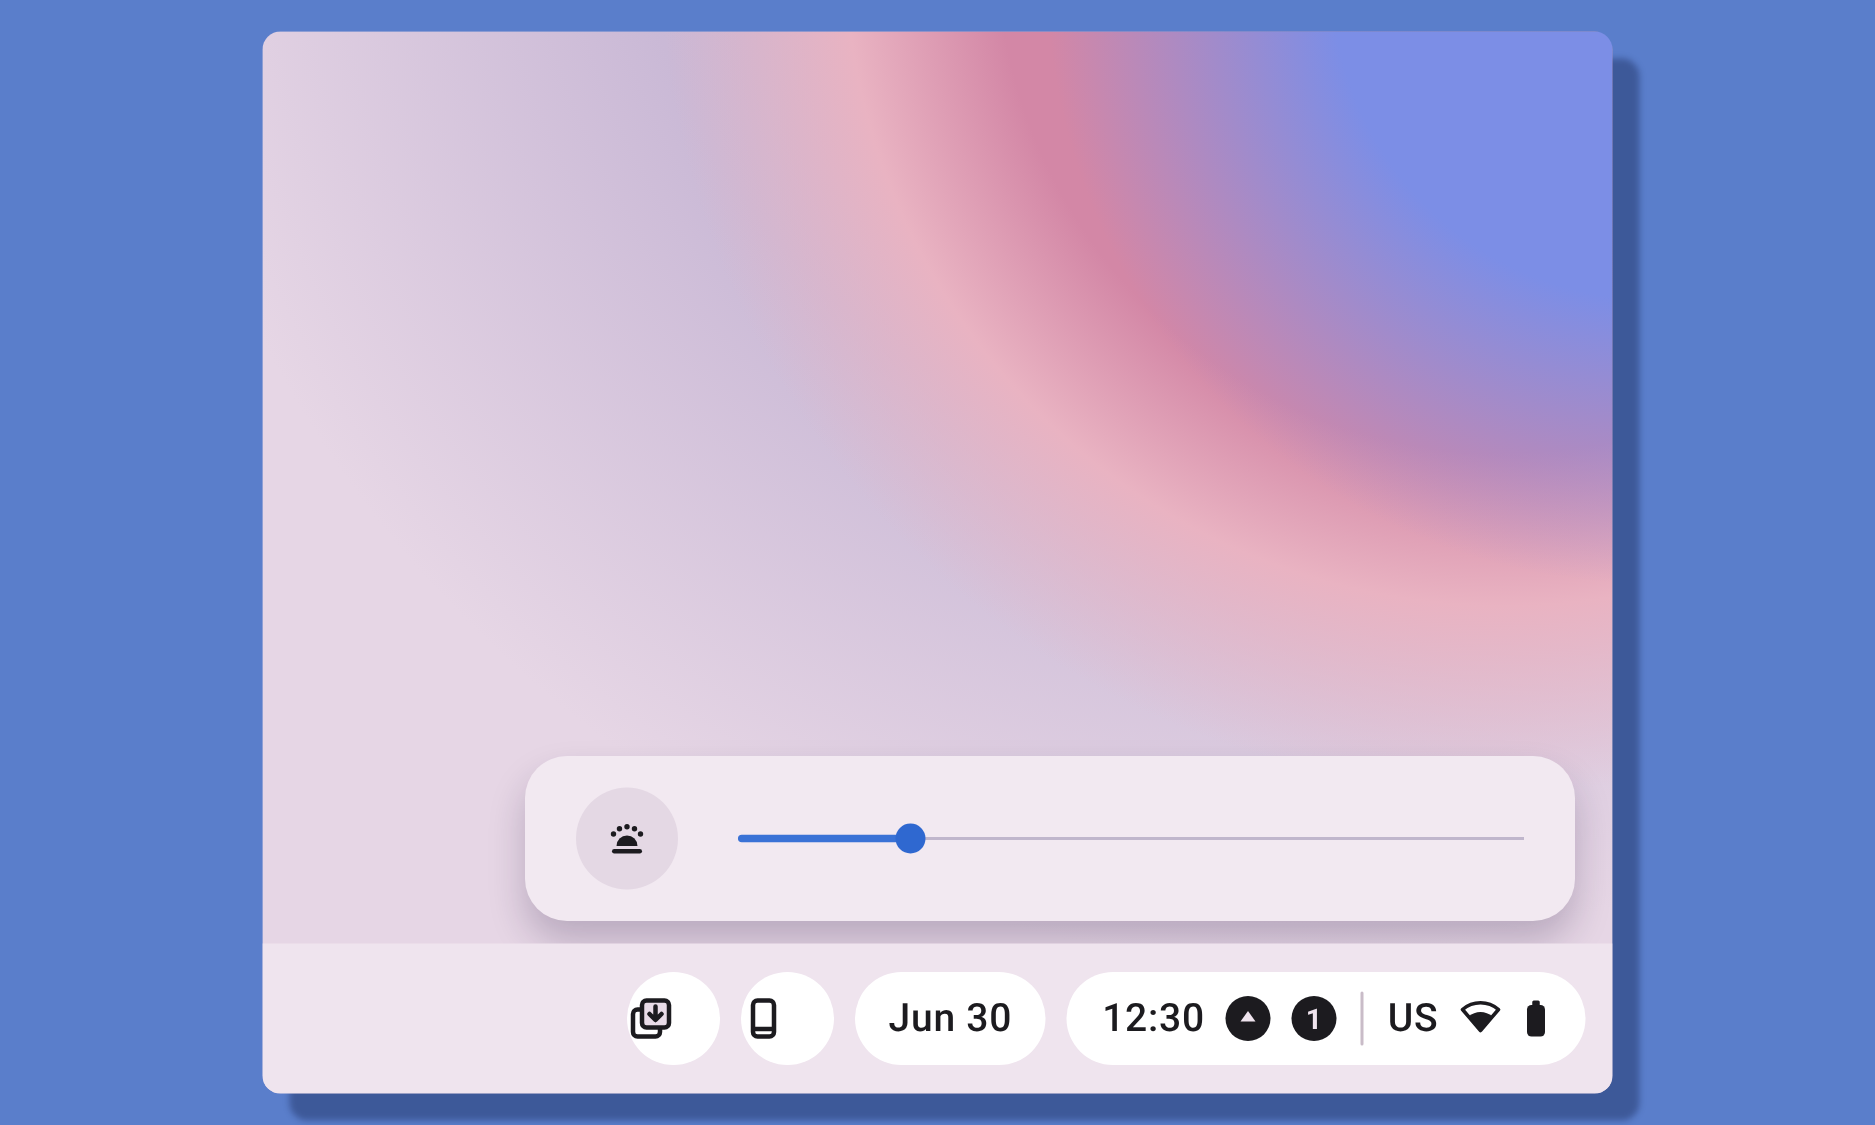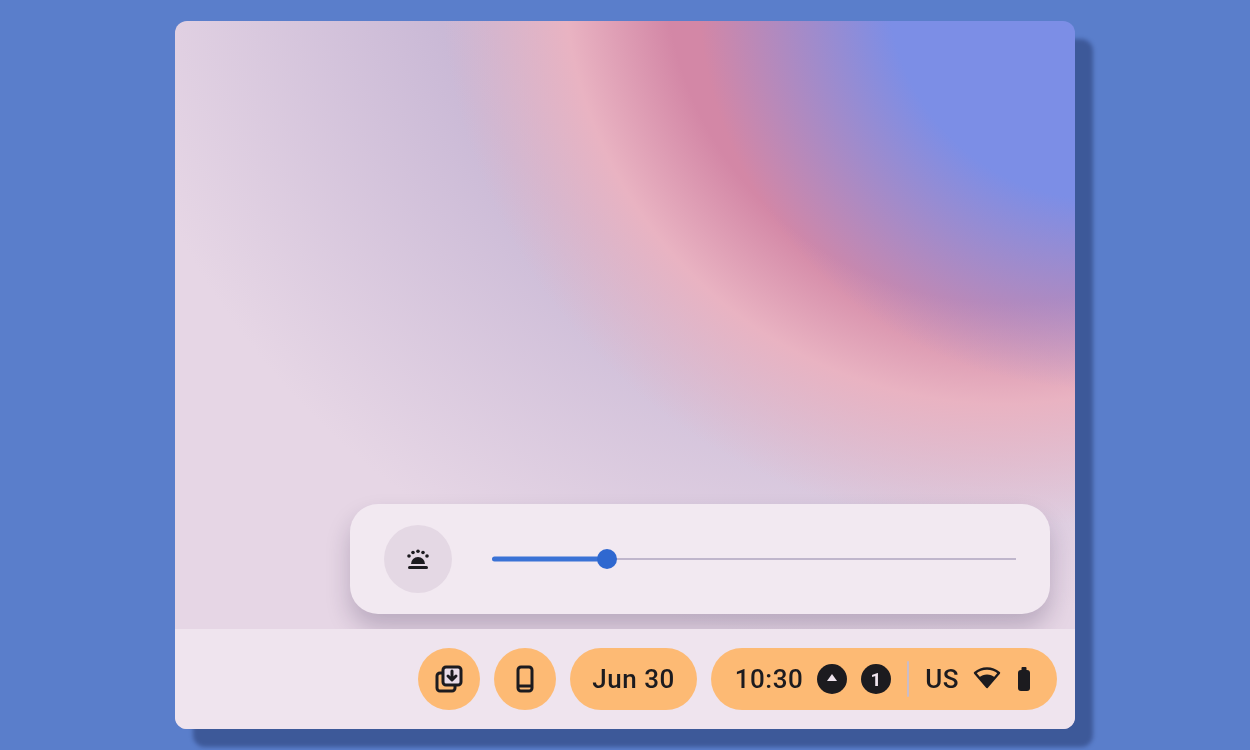--- a/index.html
+++ b/index.html
@@ -71,22 +71,22 @@
     background:#efe4ee;
     display:flex; align-items:center; justify-content:flex-end;
     padding-right:18px;
     gap:14px;
     font-weight:500;
     color:#1c1b1f;
   }
   .pill {
     height:62px;
     border-radius:31px;
-    background:#fdba74;
-    display:flex; align-items:center; justify-content:center;
+    background:#ffffff;
+    display:flex; align-items:center; 
     padding:0 22px;
     font-size:26px;
     letter-spacing:.5px;
   }
   .pill.small { width:62px; padding:0; }
   .status-pill { gap:16px; padding:0 24px; }
   .divider { width:2px; height:36px; background:#c9bcc8; border-radius:1px; }
   .status-seg { display:flex; align-items:center; gap:14px; }
 
   .dot {
@@ -149,21 +149,21 @@
           </svg>
         </span>
       </div>
 
       <div class="pill">
         <span>Jun 30</span>
       </div>
 
       <div class="pill status-pill">
         <div class="status-seg">
-          <span>10:30</span>
+          <span>12:30</span>
           <span class="dot up-dot">
             <svg width="16" height="16" viewBox="0 0 16 16">
                 <path d="M8 3 L13 10 H3 Z" fill="#efe4ee"></path>
               </svg>
           </span>
           <span class="dot">
             <span>1</span>
           </span>
         </div>
         <div class="divider"></div>

